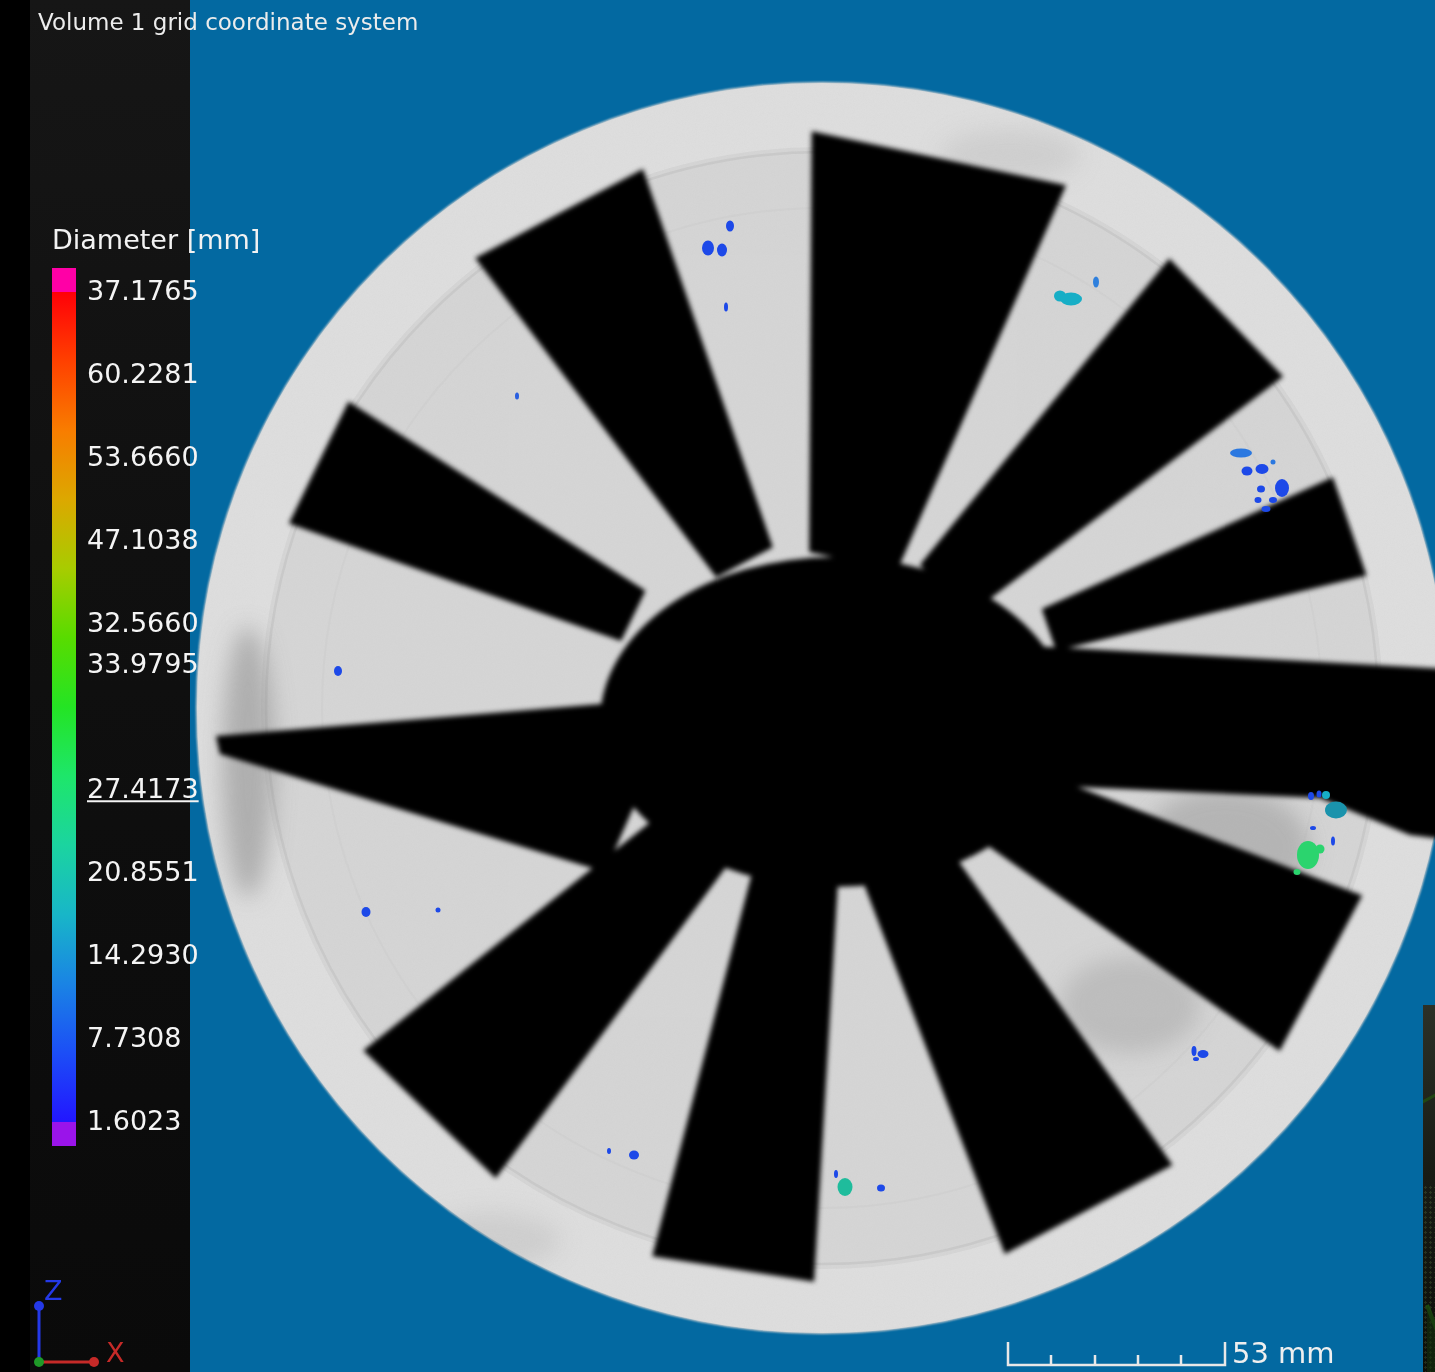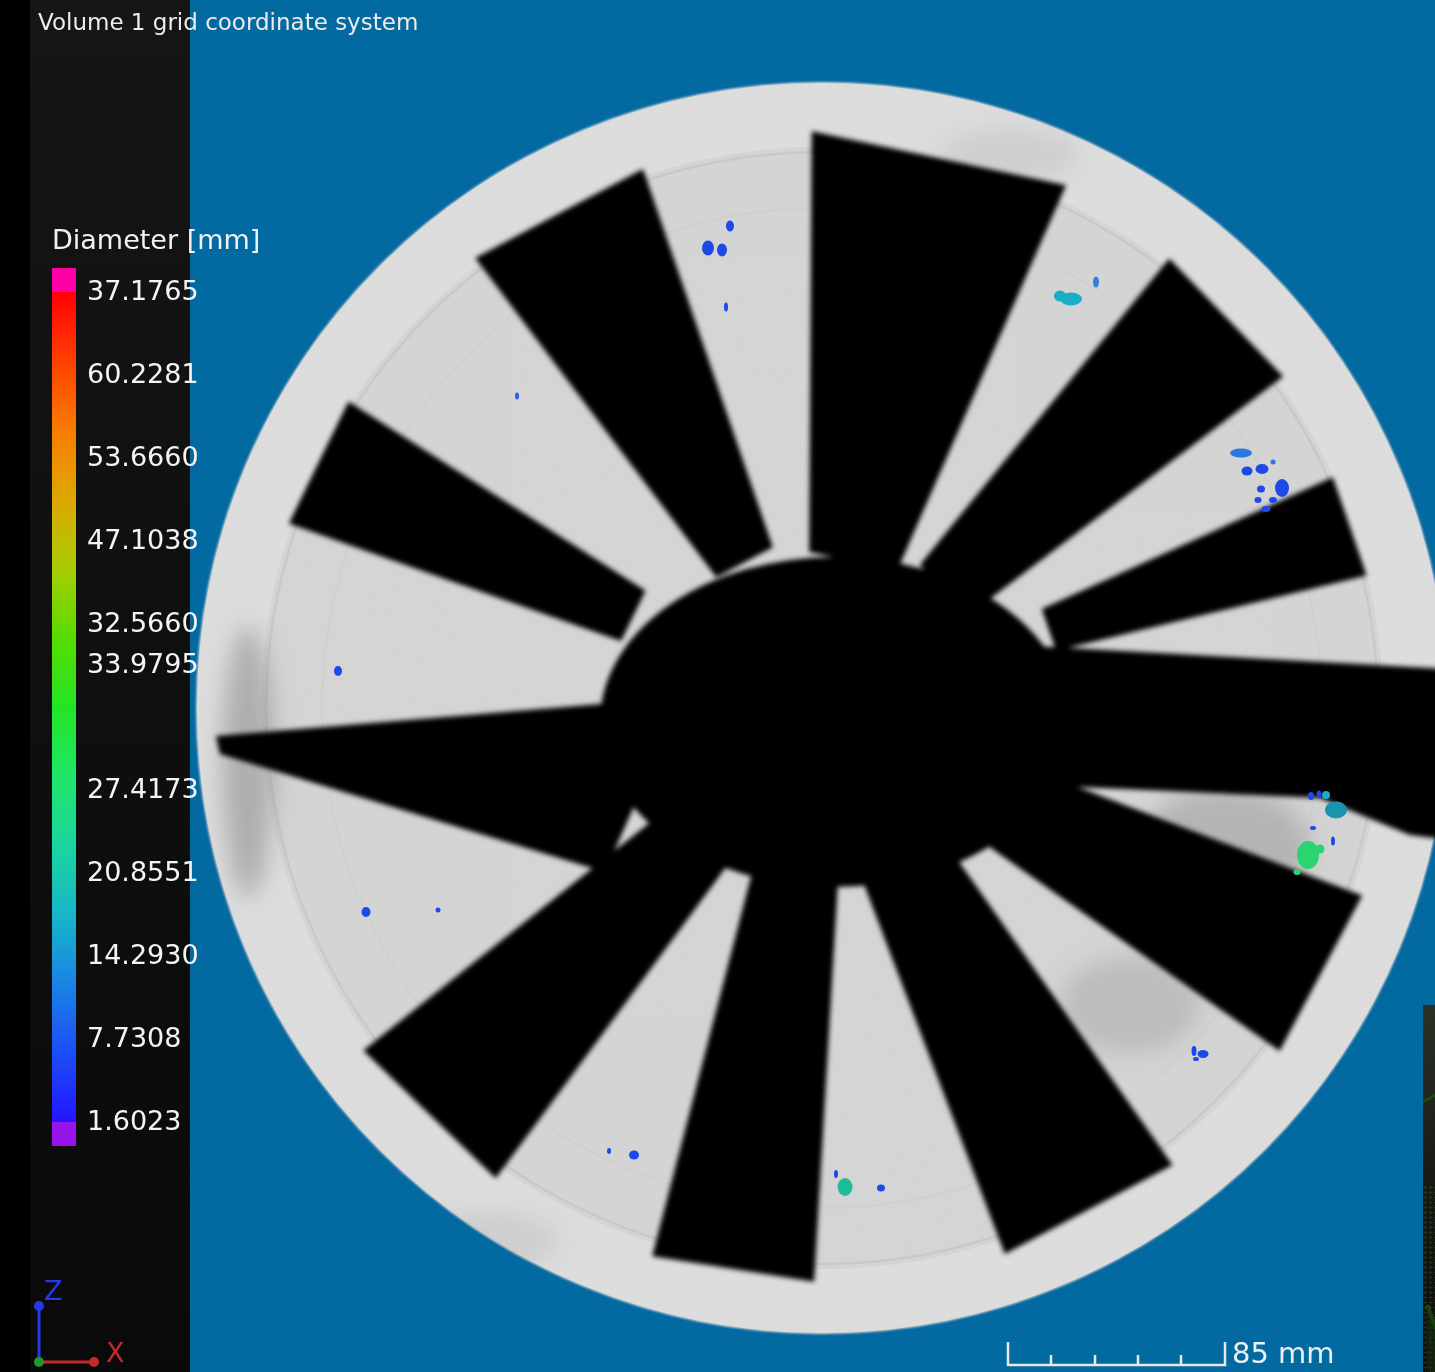--- a/index.html
+++ b/index.html
@@ -160,42 +160,42 @@
       <div class="grad" id="legend-grad" style="background: linear-gradient(rgb(255, 0, 8) 0%, rgb(255, 64, 0) 8.3%, rgb(248, 125, 0) 16.7%, rgb(220, 168, 0) 25%, rgb(168, 204, 0) 33.3%, rgb(88, 220, 0) 41.7%, rgb(36, 228, 36) 50%, rgb(30, 230, 106) 58.3%, rgb(27, 212, 160) 66.7%, rgb(24, 182, 200) 75%, rgb(26, 132, 228) 83.3%, rgb(28, 78, 246) 91.7%, rgb(34, 22, 255) 100%);"></div>
       <div class="cap-bot" id="cap-bot" style="background: rgb(154, 20, 234);"></div>
     </div>
     <div id="legend-ticks">
         <div class="tick-label" style="top: 292px;">37.1765</div>
         <div class="tick-label" style="top: 375px;">60.2281</div>
         <div class="tick-label" style="top: 458px;">53.6660</div>
         <div class="tick-label" style="top: 541px;">47.1038</div>
         <div class="tick-label" style="top: 624px;">32.5660</div>
         <div class="tick-label" style="top: 665px;">33.9795</div>
-        <div class="tick-label" style="top: 790px;">27.4173</div>
+        <div class="tick-label" style="top: 790px; text-decoration: underline;">27.4173</div>
         <div class="tick-label" style="top: 873px; text-align: right;">20.8551</div>
         <div class="tick-label" style="top: 956px;">14.2930</div>
         <div class="tick-label" style="top: 1039px;">7.7308</div>
         <div class="tick-label" style="top: 1122px;">1.6023</div>
       </div>
   </div>
 
   <svg class="abs" width="120" height="1372" viewBox="0 0 120 1372" style="pointer-events:none">
     <text id="ax-z" x="14" y="1300" font-size="27" fill="#2439e8">Z</text>
     <line id="ax-zl" x1="9" y1="1307" x2="9" y2="1361" stroke-width="3" stroke="#2439e8"></line>
     <circle id="ax-zd" cx="9" cy="1306" r="5" fill="#2439e8"></circle>
     <line id="ax-xl" x1="9" y1="1362" x2="64" y2="1362" stroke-width="3" stroke="#c62a28"></line>
     <circle id="ax-xd" cx="64" cy="1362" r="5" fill="#c62a28"></circle>
     <circle id="ax-od" cx="9" cy="1362" r="5" fill="#1f9a28"></circle>
     <text id="ax-x" x="76" y="1362" font-size="27" fill="#c62a28">X</text>
   </svg>
 
   <svg class="abs" width="1435" height="1372" viewBox="0 0 1435 1372" style="pointer-events:none">
     <path d="M978,1342 L978,1365 L1195,1365 L1195,1342 M1021,1355 L1021,1365 M1065,1355 L1065,1365 M1108,1355 L1108,1365 M1151,1355 L1151,1365" fill="none" stroke="#e8e8e8" stroke-width="2.5"></path>
   </svg>
-  <div class="scalebar-label">85 mm</div>
+  <div class="scalebar-label">53 mm</div>
 
   <div class="mini-view">
     <div class="mini-dots"></div>
     <svg class="abs" width="42" height="367" viewBox="0 0 42 367">
       <path d="M-6,100 L38,76" stroke="#234f12" stroke-width="3" fill="none" opacity="0.8"></path>
       <path d="M4,300 L30,367" stroke="#1c4a10" stroke-width="4" fill="none"></path>
       <path d="M4,300 L42,367 L4,367 Z" fill="#15330e" opacity="0.55"></path>
     </svg>
     <div class="mini-title">Volu</div>
     <div class="mini-legend-title">Dia</div>

